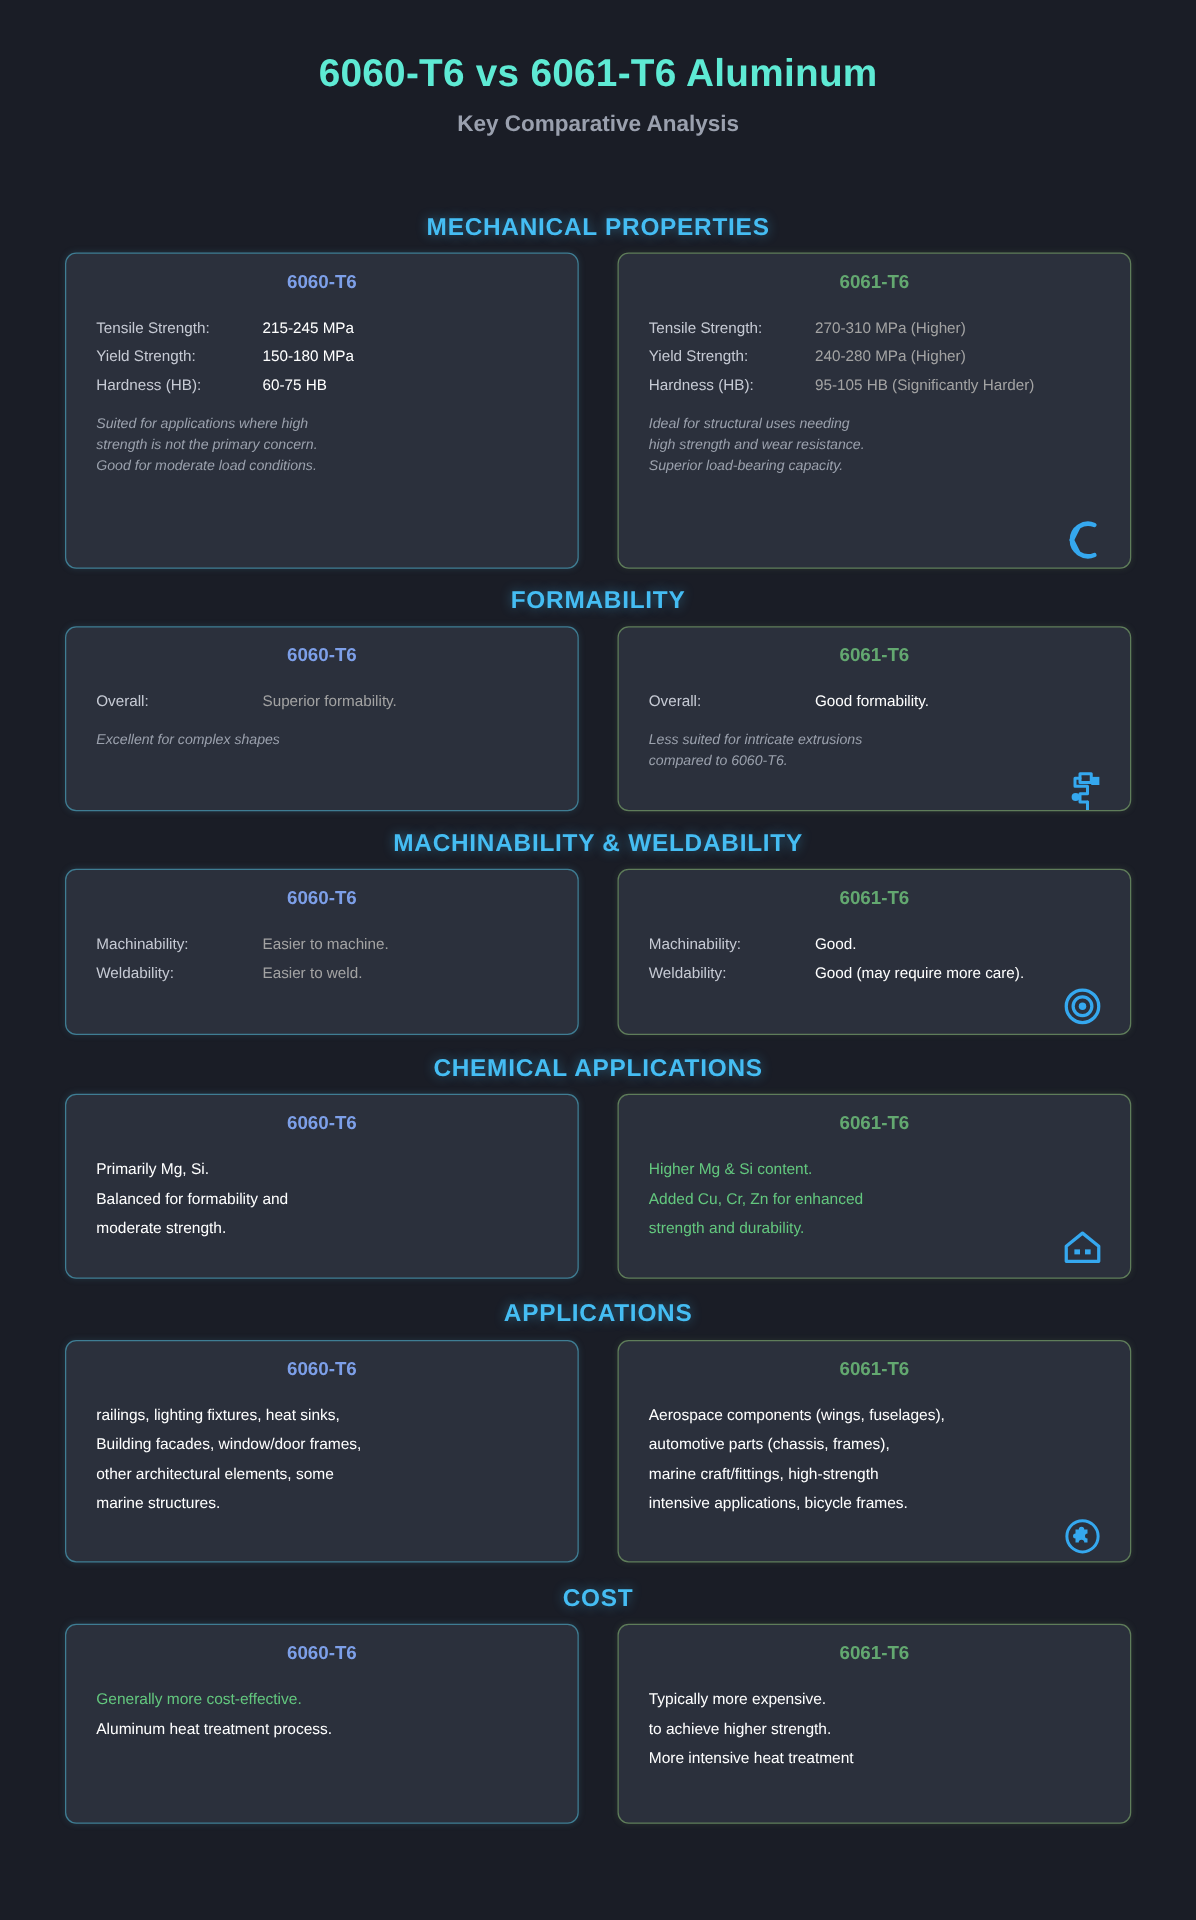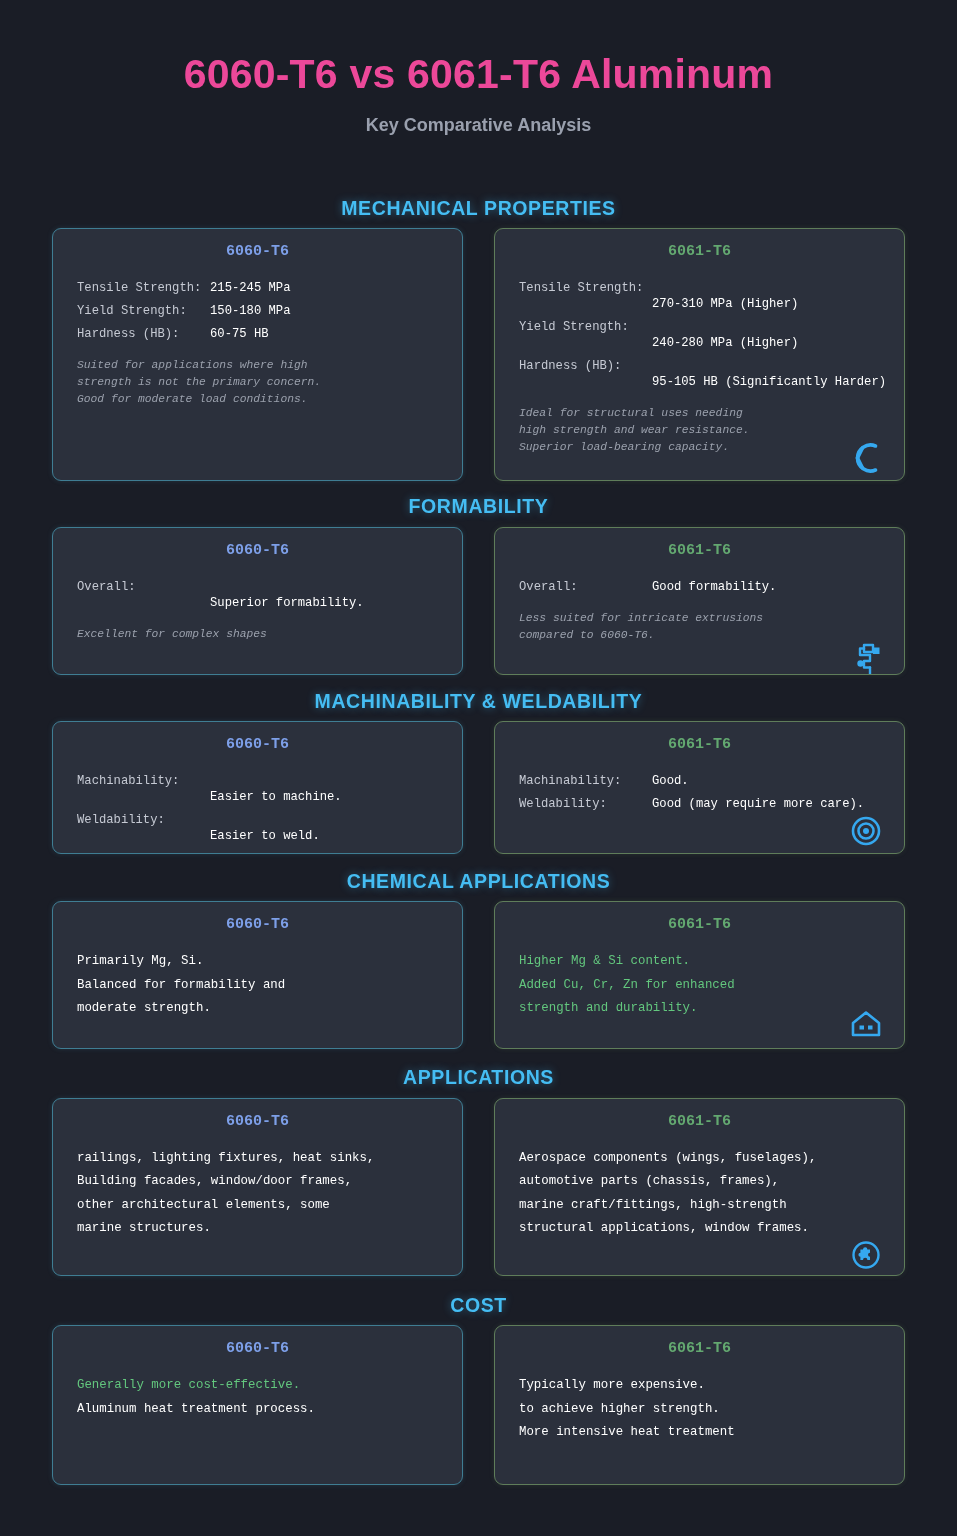--- a/index.html
+++ b/index.html
@@ -22,25 +22,25 @@
     background: #1a1d26;
     position: relative;
   }
 
   
   .header {
     padding-top: 34px;
     text-align: center;
   }
   .main-title {
-    font-size: 41px;
+    font-size: 31px;
     font-weight: bold;
-    color: #ec4899;
+    color: #5eead4;
     letter-spacing: 0.2px;
-    margin: 16px;
+    margin: 6px;
     line-height: 1.2;
   }
   .sub-title {
     font-size: 18px;
     font-weight: bold;
     color: #9aa0ae;
     margin: 12px 0 0 0;
     line-height: 1.2;
   }
 
@@ -59,21 +59,20 @@
     letter-spacing: 0.6px;
     text-shadow: 0 0 9px rgba(69,189,243,0.45);
     margin: 0 0 9px 0;
     line-height: 1.15;
   }
   .cards {
     display: flex;
     gap: 31px;
     padding: 0 52px 0 52px;
     box-sizing: border-box;
-    font-family: Liberation Mono, monospace;
   }
   .card {
     flex: 1 1 0;
     box-sizing: border-box;
     background: #2b303c;
     border-radius: 9px;
     padding: 14px 24px 14px 24px;
     position: relative;
     overflow: hidden;
   }
@@ -105,22 +104,21 @@
   }
   .row .lbl {
     color: #c6cad4;
     width: 133px;
     flex: 0 0 133px;
   }
   .row .val {
     color: #ffffff;
   }
   .row .val.green {
-    color: #ffffff;
-    margin-top: 16px;
+    color: #a3a3a3;
   }
 
   
   .lines { }
   .lines .line {
     font-size: 12.4px;
     line-height: 23.5px;
     color: #ffffff;
     white-space: nowrap;
   }
@@ -374,21 +372,21 @@
             <div class="line">marine structures.</div>
           </div>
         </div>
 
         <div class="card right">
           <div class="card-title">6061-T6</div>
           <div class="lines">
             <div class="line">Aerospace components (wings, fuselages),</div>
             <div class="line">automotive parts (chassis, frames),</div>
             <div class="line">marine craft/fittings, high-strength</div>
-            <div class="line">structural applications, window frames.</div>
+            <div class="line">intensive applications, bicycle frames.</div>
           </div>
           <span class="corner-icon">
             <svg viewBox="0 0 40 40" fill="none" stroke="currentColor" stroke-width="2.4">
               <circle cx="20" cy="20" r="12.5"></circle>
               <path d="M17 14.5 a2.2 2.2 0 0 1 4.4 0 h2.6 v3.2 a2 2 0 0 0 0 4 v3.2 h-2.6 a2.2 2.2 0 0 0 -4.4 0 h-2.6 v-3.2 a2 2 0 0 1 0 -4 v-3.2 z" fill="currentColor" stroke="none"></path>
             </svg>
           </span>
         </div>
 
       </div>

